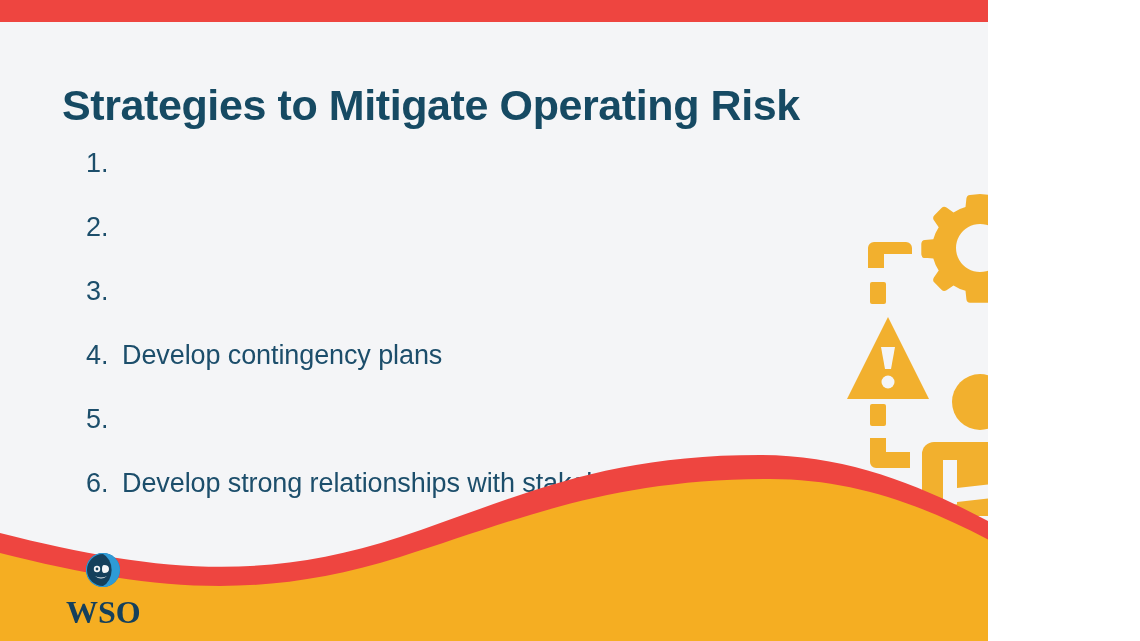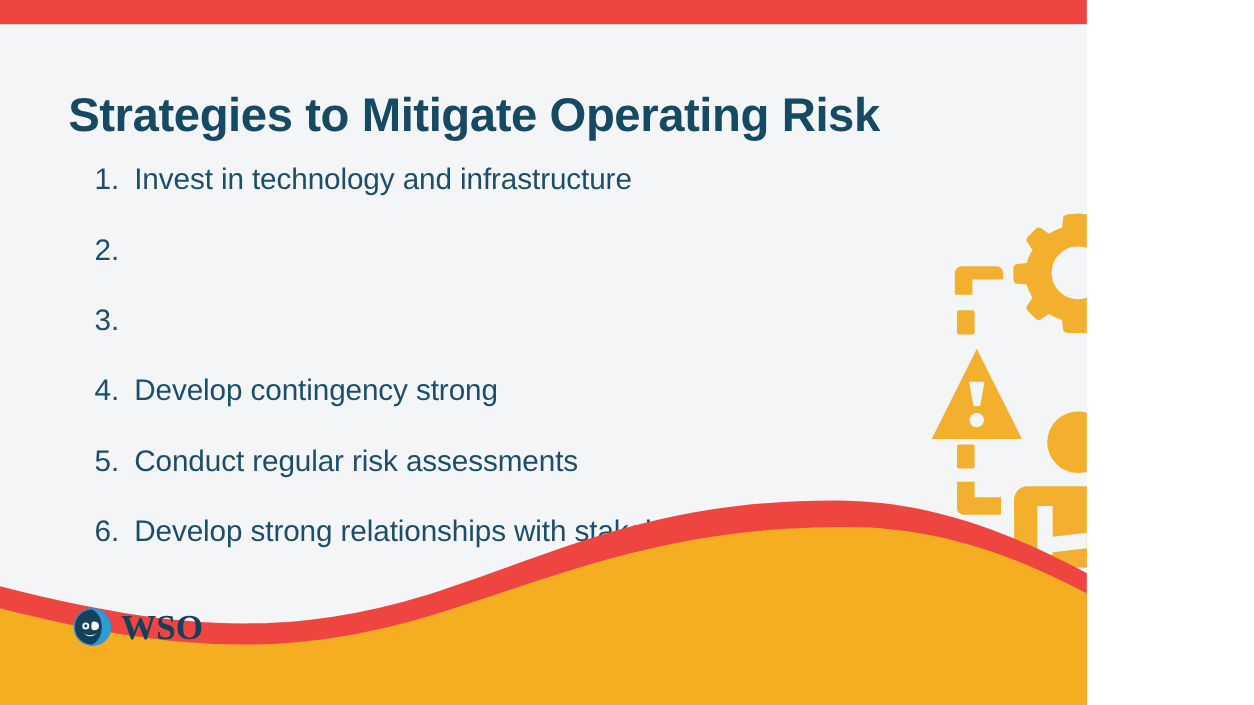--- a/index.html
+++ b/index.html
@@ -74,20 +74,21 @@
     width: 1140px;
     height: 200px;
   }
   #brand-logo {
     position: absolute;
     left: 66px;
     top: 552px;
     display: flex;
     align-items: center;
     gap: 8px;
+    flex-direction: column;
   }
   #brand-mark {
     width: 36px;
     height: 36px;
     flex: 0 0 36px;
   }
   #brand-text {
     font-family: "Liberation Serif", serif;
     font-size: 32px;
     font-weight: bold;
@@ -101,35 +102,33 @@
 
 <div id="slide">
 
   <div id="top-bar"></div>
 
   <h1 id="page-title">Strategies to Mitigate Operating Risk</h1>
 
   <div id="strategy-list">
     <div class="list-item">
       <span class="item-number">1.</span>
-      <span class="item-label">Invest in technology and infrastructure</span>
     </div>
     <div class="list-item">
       <span class="item-number">2.</span>
     </div>
     <div class="list-item">
       <span class="item-number">3.</span>
     </div>
     <div class="list-item">
       <span class="item-number">4.</span>
-      <span class="item-label">Develop contingency strong</span>
+      <span class="item-label">Develop contingency plans</span>
     </div>
     <div class="list-item">
       <span class="item-number">5.</span>
-      <span class="item-label">Conduct regular risk assessments</span>
     </div>
     <div class="list-item">
       <span class="item-number">6.</span>
       <span class="item-label">Develop strong relationships with stakeholders</span>
     </div>
   </div>
 
   <svg id="illustration" viewBox="0 0 268 330">
     <g fill="#F2B02E">
 

